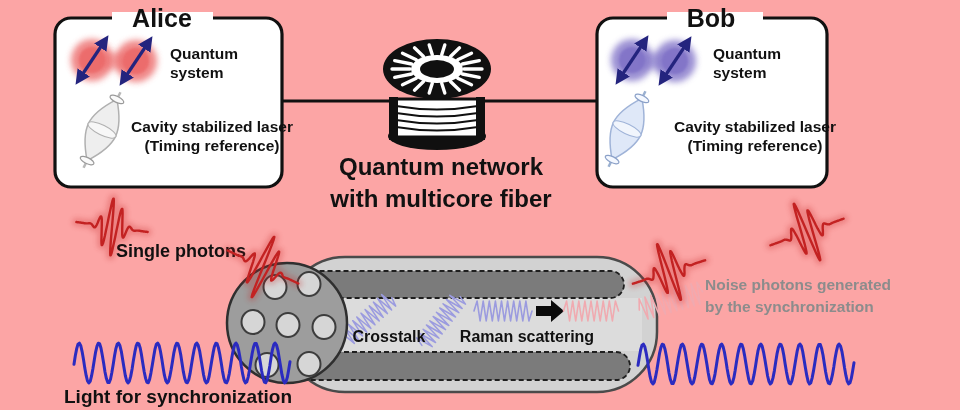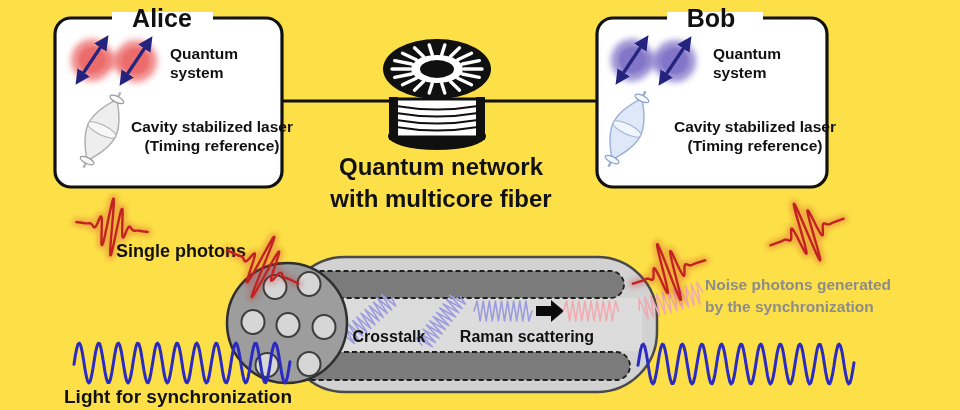--- a/index.html
+++ b/index.html
@@ -1,16 +1,16 @@
 <!DOCTYPE html>
 <html><head>
 <meta charset="utf-8">
 <style>
   html,body{margin:0;padding:0;background:#fff;}
-  .stage{position:relative;width:960px;height:410px;background:#fde047;overflow:hidden;}
+  .stage{position:relative;width:960px;height:410px;background:#fca5a5;overflow:hidden;}
   svg text{font-family:"Liberation Sans",sans-serif;fill:#111;}
   .title-t{font-size:25px;font-weight:600;}
   .lbl-b{font-size:15.5px;font-weight:700;}
   .cap-t{font-size:24px;font-weight:700;}
   .fib-t{font-size:16px;font-weight:600;}
   .ann-b{font-size:18px;font-weight:700;}
   .ann-b2{font-size:19px;font-weight:700;}
   .noise-t{font-size:15.5px;font-weight:700;fill:#8c8c8c;}
 </style>
 </head>

